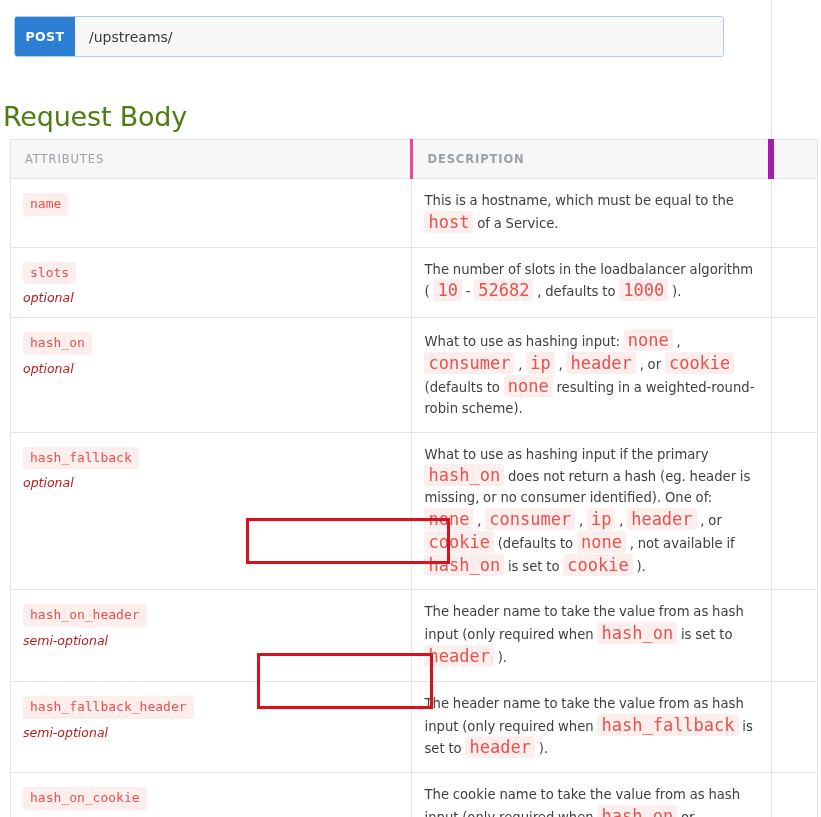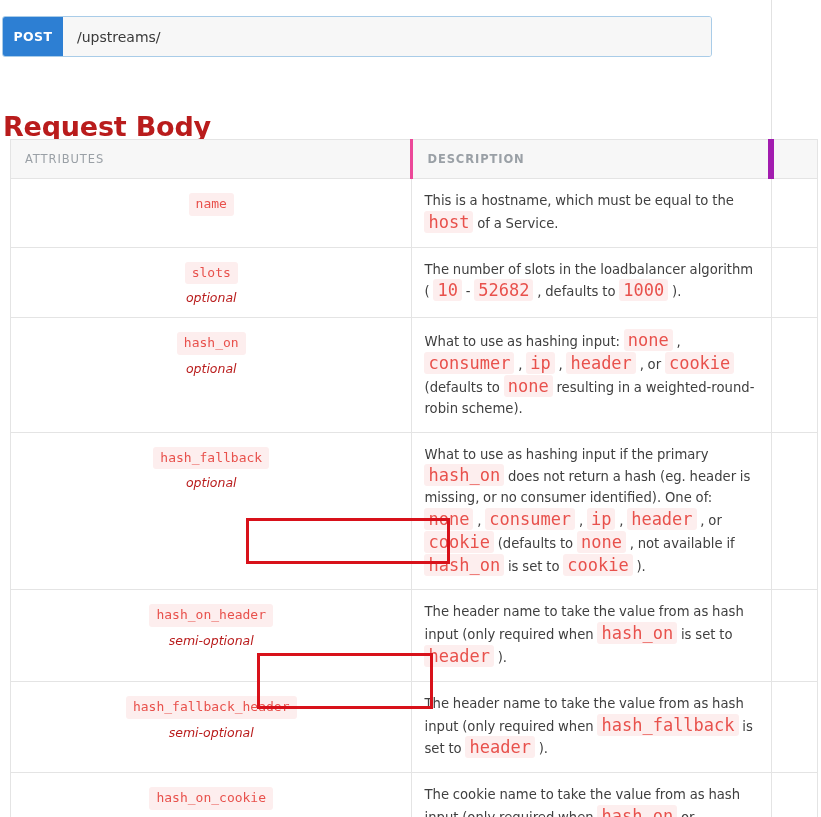--- a/index.html
+++ b/index.html
@@ -12,21 +12,21 @@
     position: relative;
     width: 821px;
     height: 817px;
     overflow: hidden;
     background: #fff;
   }
 
   
   .endpoint-bar {
     position: absolute;
-    left: 2px;
+    left: 14px;
     top: 16px;
     width: 710px;
     height: 41px;
     display: flex;
     align-items: stretch;
     border: 1px solid #a9cce8;
     border-radius: 3px;
     overflow: hidden;
     background: #f7f7f7;
   }
@@ -52,24 +52,24 @@
     display: flex;
     align-items: center;
     padding-left: 14px;
     font-family: "DejaVu Sans", "Liberation Sans", sans-serif;
   }
 
   
   .section-heading {
     position: absolute;
     left: 3px;
-    top: 90px;
+    top: 80px;
     font-size: 27px;
-    font-weight: 700;
-    color: #b91c1c;
+    font-weight: 400;
+    color: #4d7c0f;
     letter-spacing: -0.2px;
     line-height: 1.1;
   }
 
   
   .content-rule {
     position: absolute;
     left: 771px;
     top: 0px;
     width: 1px;
@@ -108,21 +108,21 @@
   .attr-table thead th.th-attr { border-right: 3px solid #ec4899; }
   .attr-table thead th.th-desc { border-right: 6px solid #a21caf; font-weight: bold; }
 
   .attr-table tbody td {
     border-bottom: 1px solid #e4e4e4;
     vertical-align: top;
     background: #fff;
   }
   .attr-table tbody td.td-attr {
     border-right: 1px solid #e4e4e4;
-    text-align: center;
+    text-align: left;
     padding: 14px 12px 12px 12px;
     position: relative;
   }
   .attr-table tbody td.td-desc {
     border-right: 1px solid #e4e4e4;
     padding: 12px 12px 12px 12px;
   }
   .attr-table tbody td.td-pad { padding: 0; }
 
   .attr-name {

